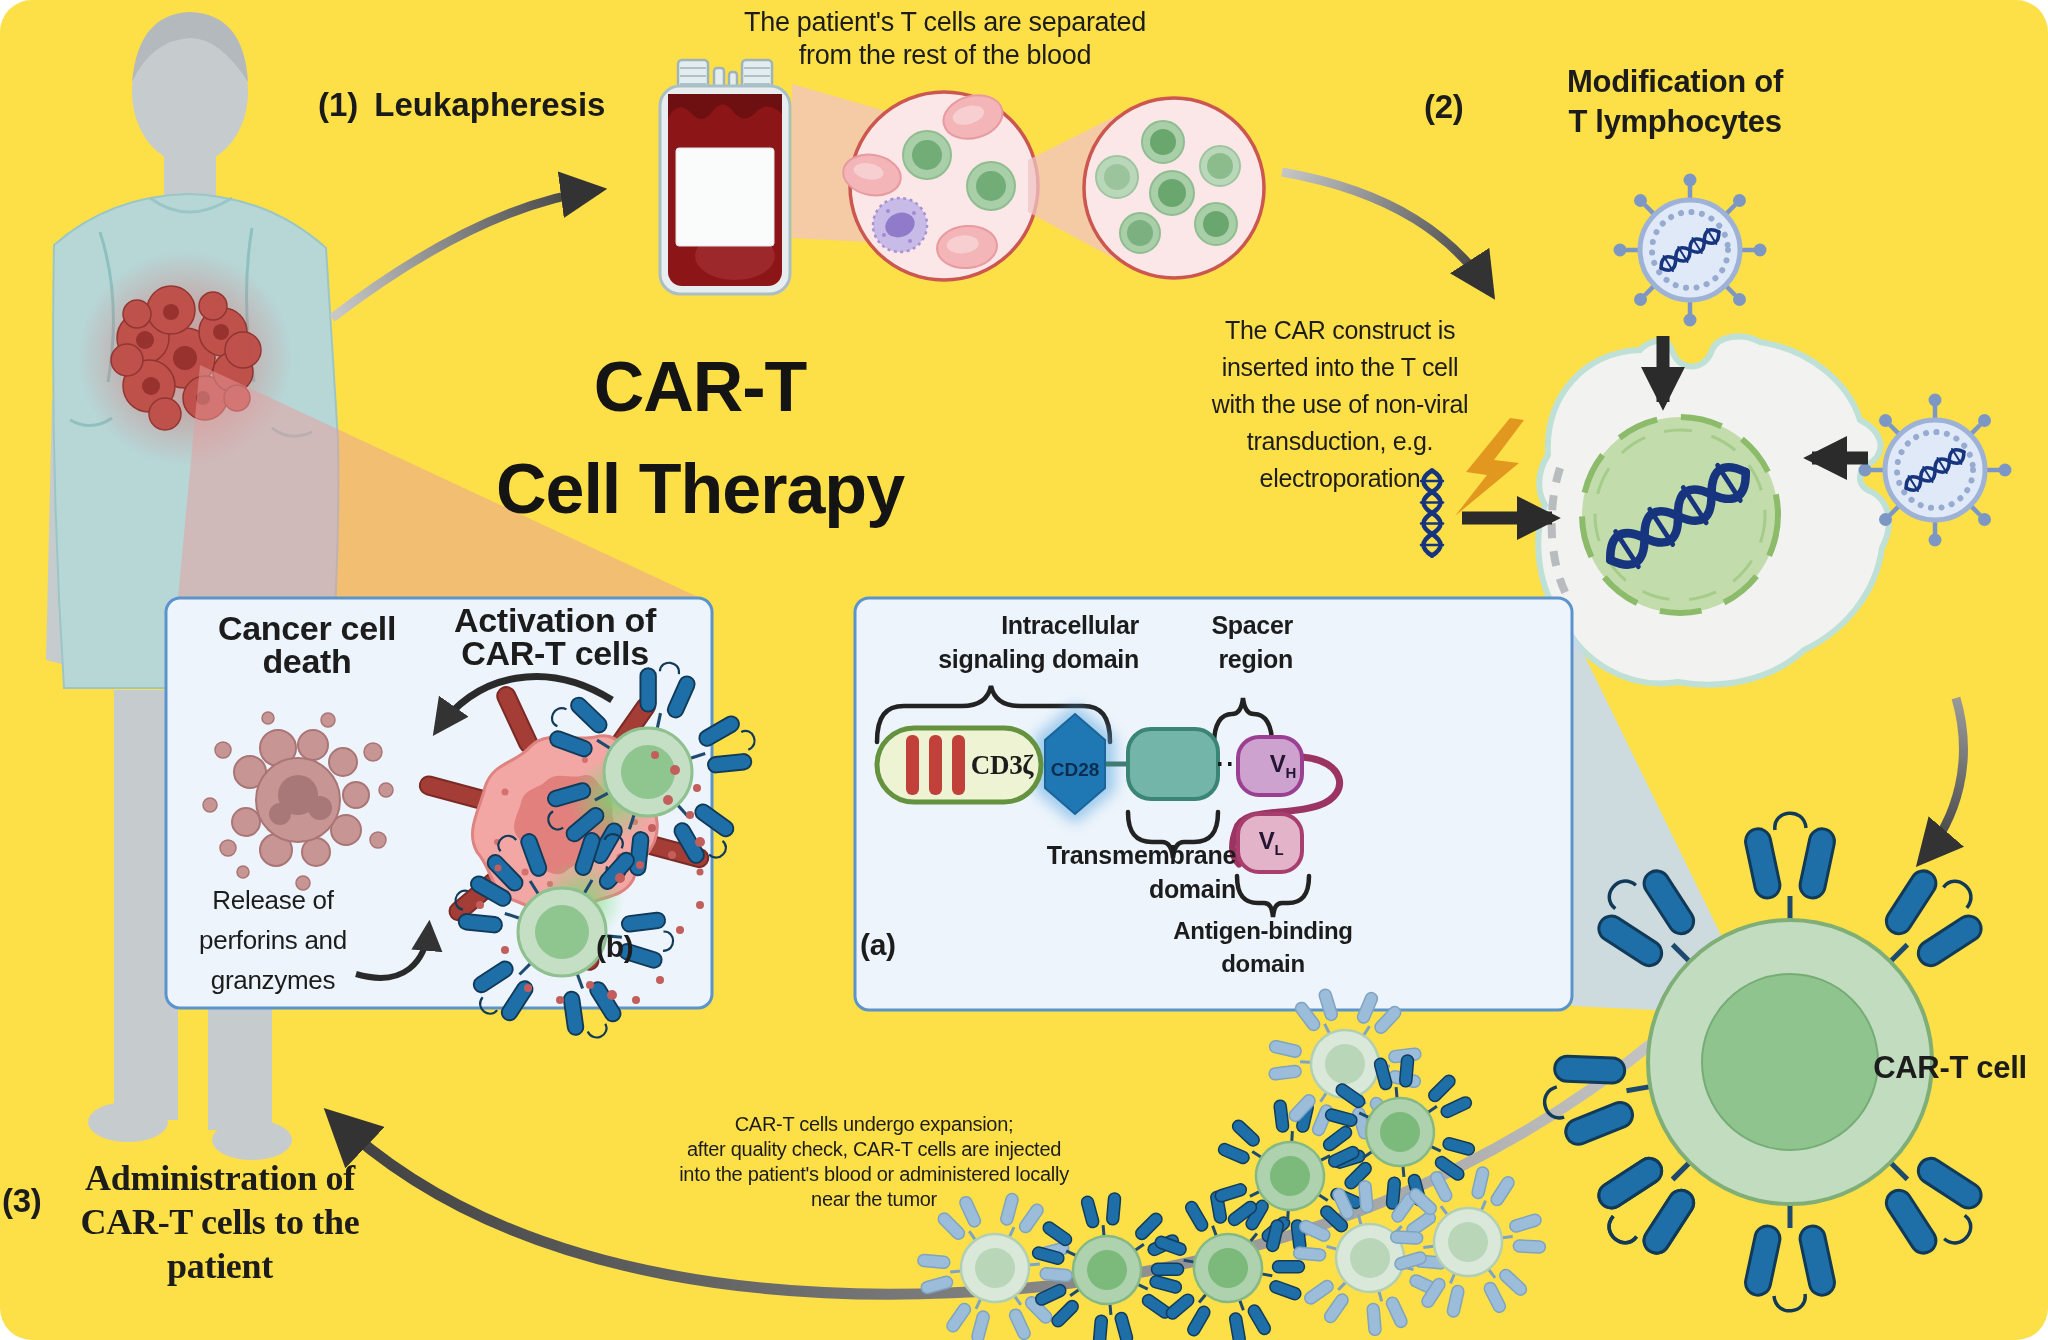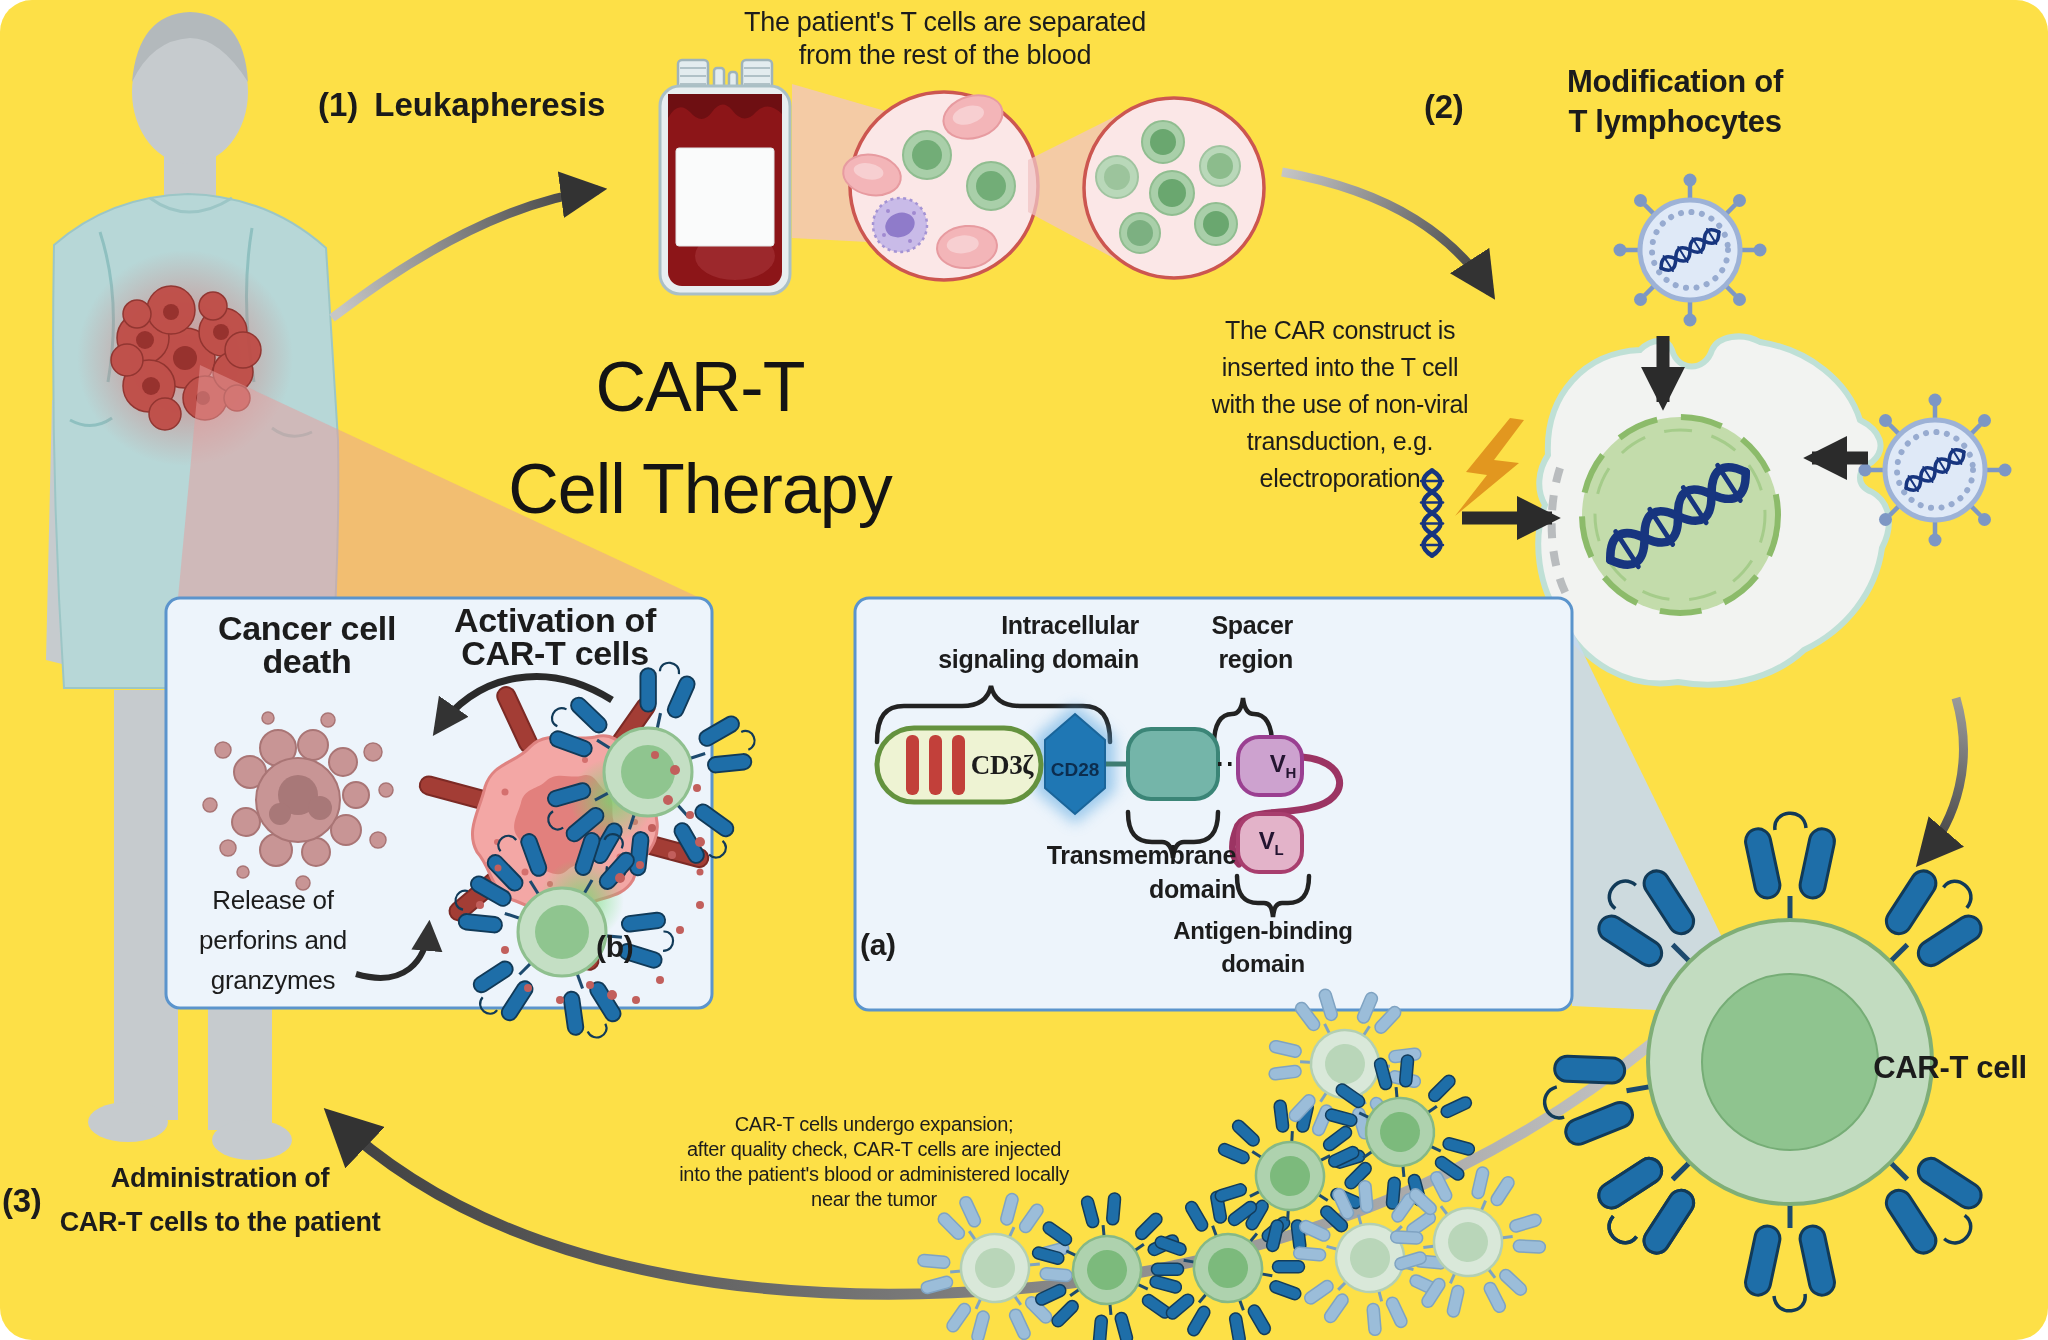--- a/index.html
+++ b/index.html
@@ -6,25 +6,25 @@
   .canvas{position:relative;width:2048px;height:1340px;background:#fde047;overflow:hidden;
           font-family:"Liberation Sans","DejaVu Sans",sans-serif;color:#1a1a1a;border-radius:32px;}
   .art{position:absolute;left:0;top:0;}
   .txt{position:absolute;white-space:pre-line;text-align:center;color:#1c1c1c;letter-spacing:-0.3px;}
   .b{font-weight:bold;}
   .c27{font-size:27px;line-height:33px;}
   .c26{font-size:26px;line-height:36px;}
   .c25{font-size:25px;line-height:37px;}
   .c20{font-size:20px;line-height:25px;}
   .rel26{font-size:26px;line-height:40px;}
-  .t70{font-size:70px;line-height:102px;font-weight:normal;letter-spacing:-1px;color:#141414;}
+  .t70{font-size:70px;line-height:102px;font-weight:bold;letter-spacing:-1px;color:#141414;}
   .s33{font-size:33px;}
   .s31{font-size:31px;line-height:40px;}
   .s30{font-size:30px;}
-  .s27t{font-size:27px;line-height:44px;}
+  .s27t{font-size:36px;line-height:44px;font-family:Liberation Serif, serif;}
   .lab26{font-size:34px;line-height:33px;}
   .lab25{font-size:25px;line-height:34px;text-align:right;}
   .lab25a{font-size:24px;line-height:33px;}
   .cd3{font-size:27px;}
   .cd28{font-size:19px;color:#0c2d4e;letter-spacing:0;}
   .vlab{font-size:24px;color:#241531;}
   .vlab sub{font-size:15px;}
   .cart31{font-size:31px;}
   .row{position:absolute;display:flex;align-items:center;gap:16px;}
 </style>

